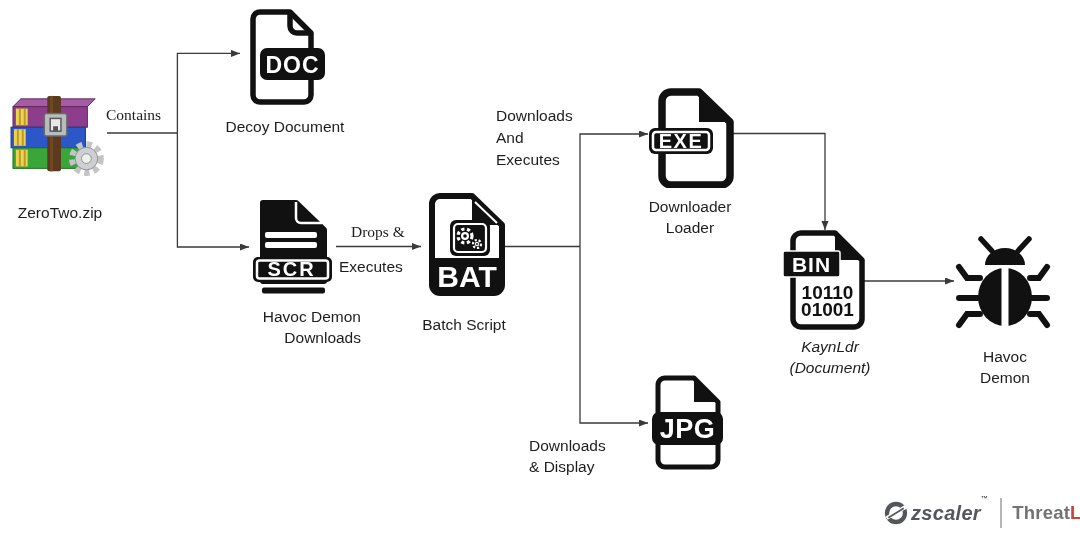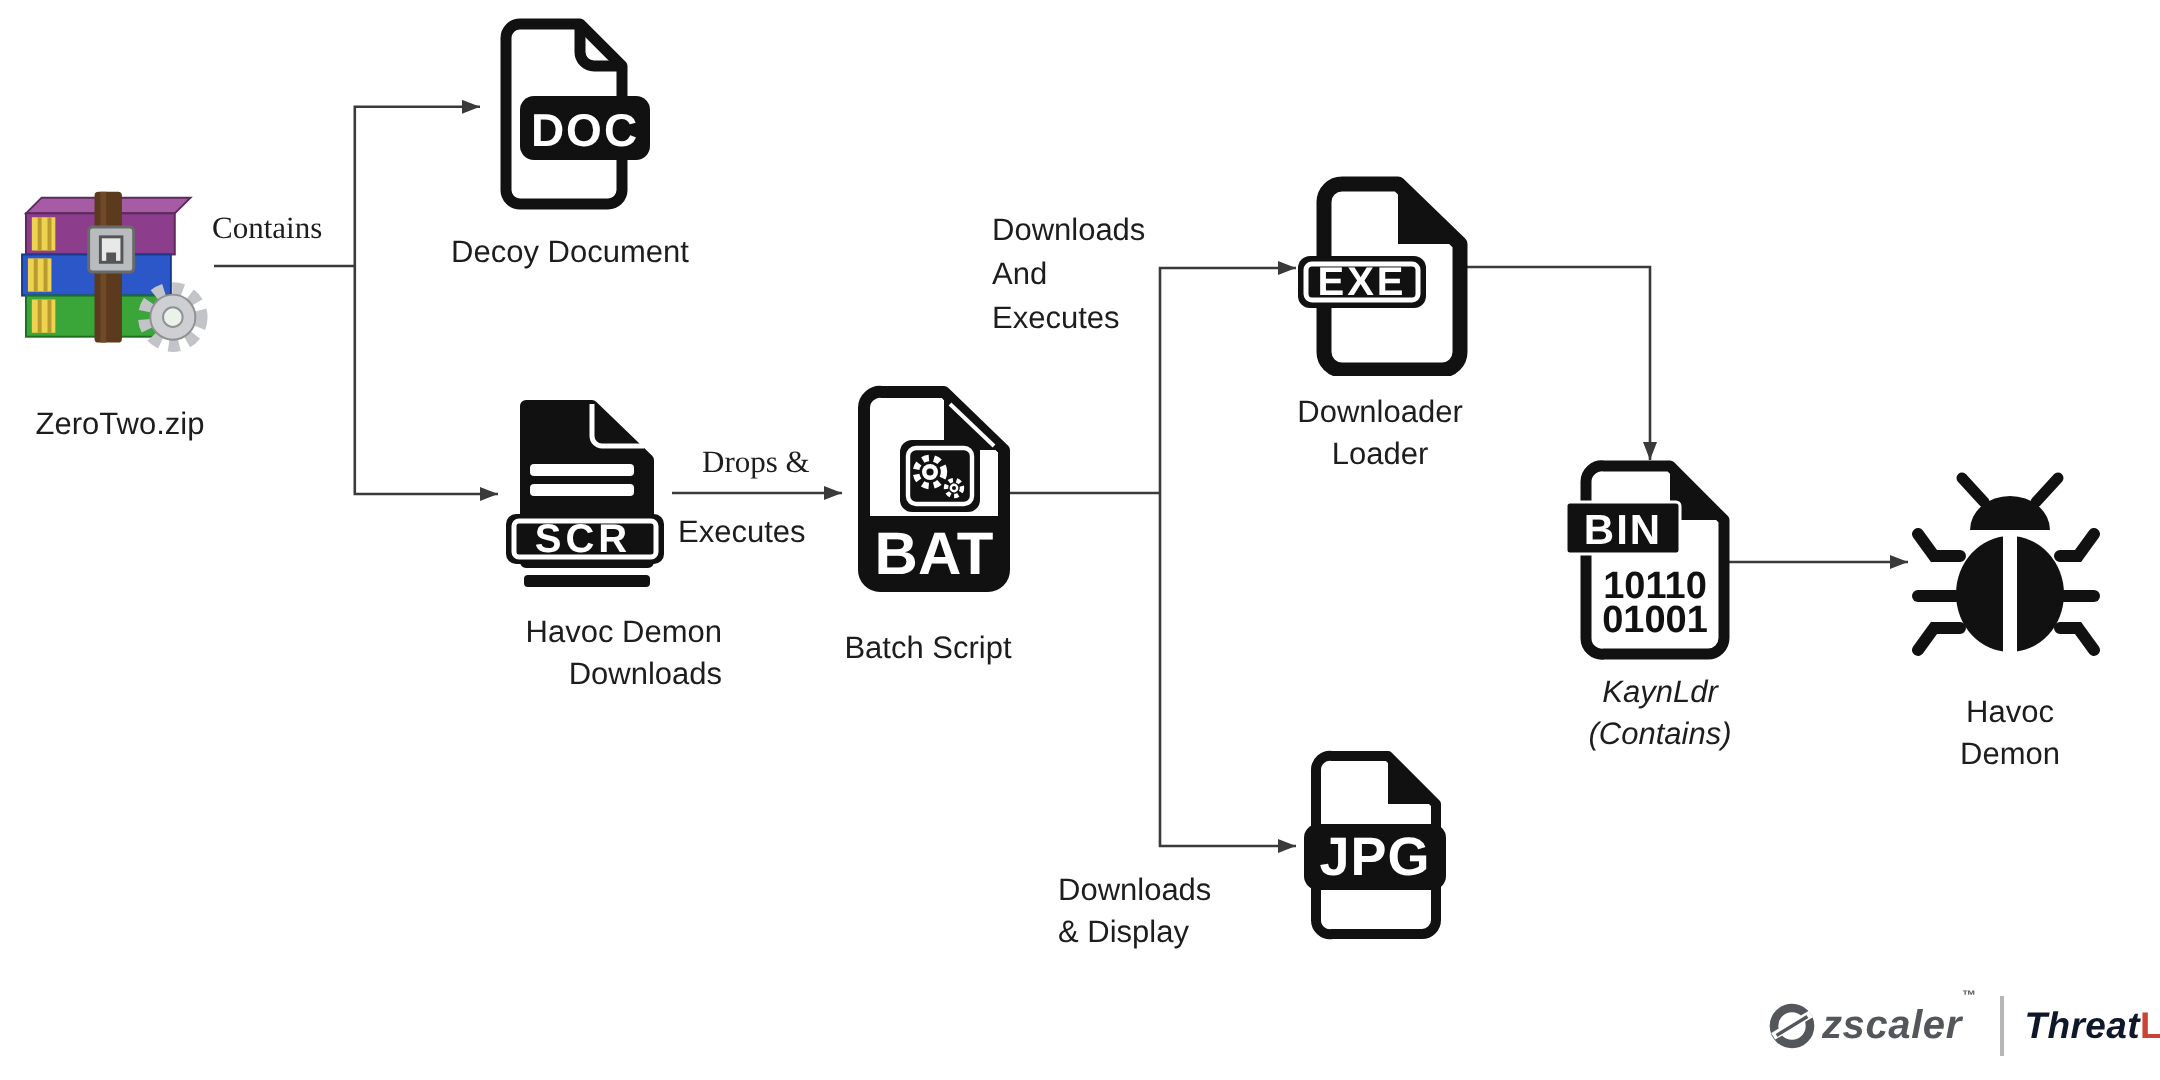--- a/index.html
+++ b/index.html
@@ -13,21 +13,21 @@
   .label span{display:block;}
   svg{display:block;}
   svg text{font-family:"Liberation Sans","DejaVu Sans",sans-serif;font-weight:bold;}
   #footer{
     position:absolute;left:884px;top:497px;display:flex;align-items:center;height:32px;
   }
   #brand-word{font-size:20px;font-weight:700;font-style:italic;color:#53565A;letter-spacing:.3px;margin-left:3px;}
   #brand-tm{font-size:7px;color:#53565A;vertical-align:top;position:relative;top:-7px;font-style:normal;}
   #footer-divider{width:2px;height:30px;background:#b4b6b8;margin:0 10px 0 12px;}
   #threatlabz{font-size:18.5px;font-weight:700;letter-spacing:.2px;}
-  #threatlabz .t{color:#0f172a;font-style:italic;}
+  #threatlabz .t{color:#737373;}
   #threatlabz .l{color:#C94434;}
 </style>
 </head>
 <body>
 
 <div id="canvas">
 
   <svg class="abs" style="left:0;top:0;" width="1080" height="540" viewBox="0 0 1080 540">
     <defs>
       <marker id="arw" markerUnits="userSpaceOnUse" markerWidth="10" markerHeight="8" refX="9" refY="3.5" orient="auto">
@@ -154,21 +154,21 @@
   <svg class="abs" style="left:780px;top:230px;" width="86" height="100" viewBox="0 0 86 100">
     <path d="M22,3 H55 L82,30 V89 a8,8 0 0 1 -8,8 H22 a8,8 0 0 1 -9,-8 V11 a8,8 0 0 1 9,-8 Z" fill="#ffffff" stroke="#111111" stroke-width="5.5" stroke-linejoin="round"></path>
     <path d="M55,3 L82,30 H55 Z" fill="#111111"></path>
     <rect x="3" y="21" width="57" height="26" rx="2" fill="#111111" stroke="#ffffff" stroke-width="1.5"></rect>
     <text x="31.5" y="42" font-size="21" letter-spacing="1" fill="#ffffff" text-anchor="middle">BIN</text>
     <text x="47.5" y="69" font-size="19" fill="#111111" text-anchor="middle">10110</text>
     <text x="47.5" y="86" font-size="19" fill="#111111" text-anchor="middle">01001</text>
   </svg>
   <div class="label center" style="left:760px;top:336px;font-style:italic;">
     <span>KaynLdr</span>
-    <span>(Contains)</span>
+    <span>(Document)</span>
   </div>
 
   <svg class="abs" style="left:955px;top:234px;" width="96" height="100" viewBox="0 0 96 100">
     <g stroke="#111111" stroke-width="5.5" stroke-linecap="round" fill="none">
       <path d="M37,17 L26,5"></path>
       <path d="M63,17 L74,5"></path>
     </g>
     <path d="M30,31 a20,17 0 0 1 40,0 Z" fill="#111111"></path>
     <ellipse cx="50" cy="63" rx="27" ry="29" fill="#111111"></ellipse>
     <g stroke="#111111" stroke-width="6" stroke-linecap="round" fill="none">

